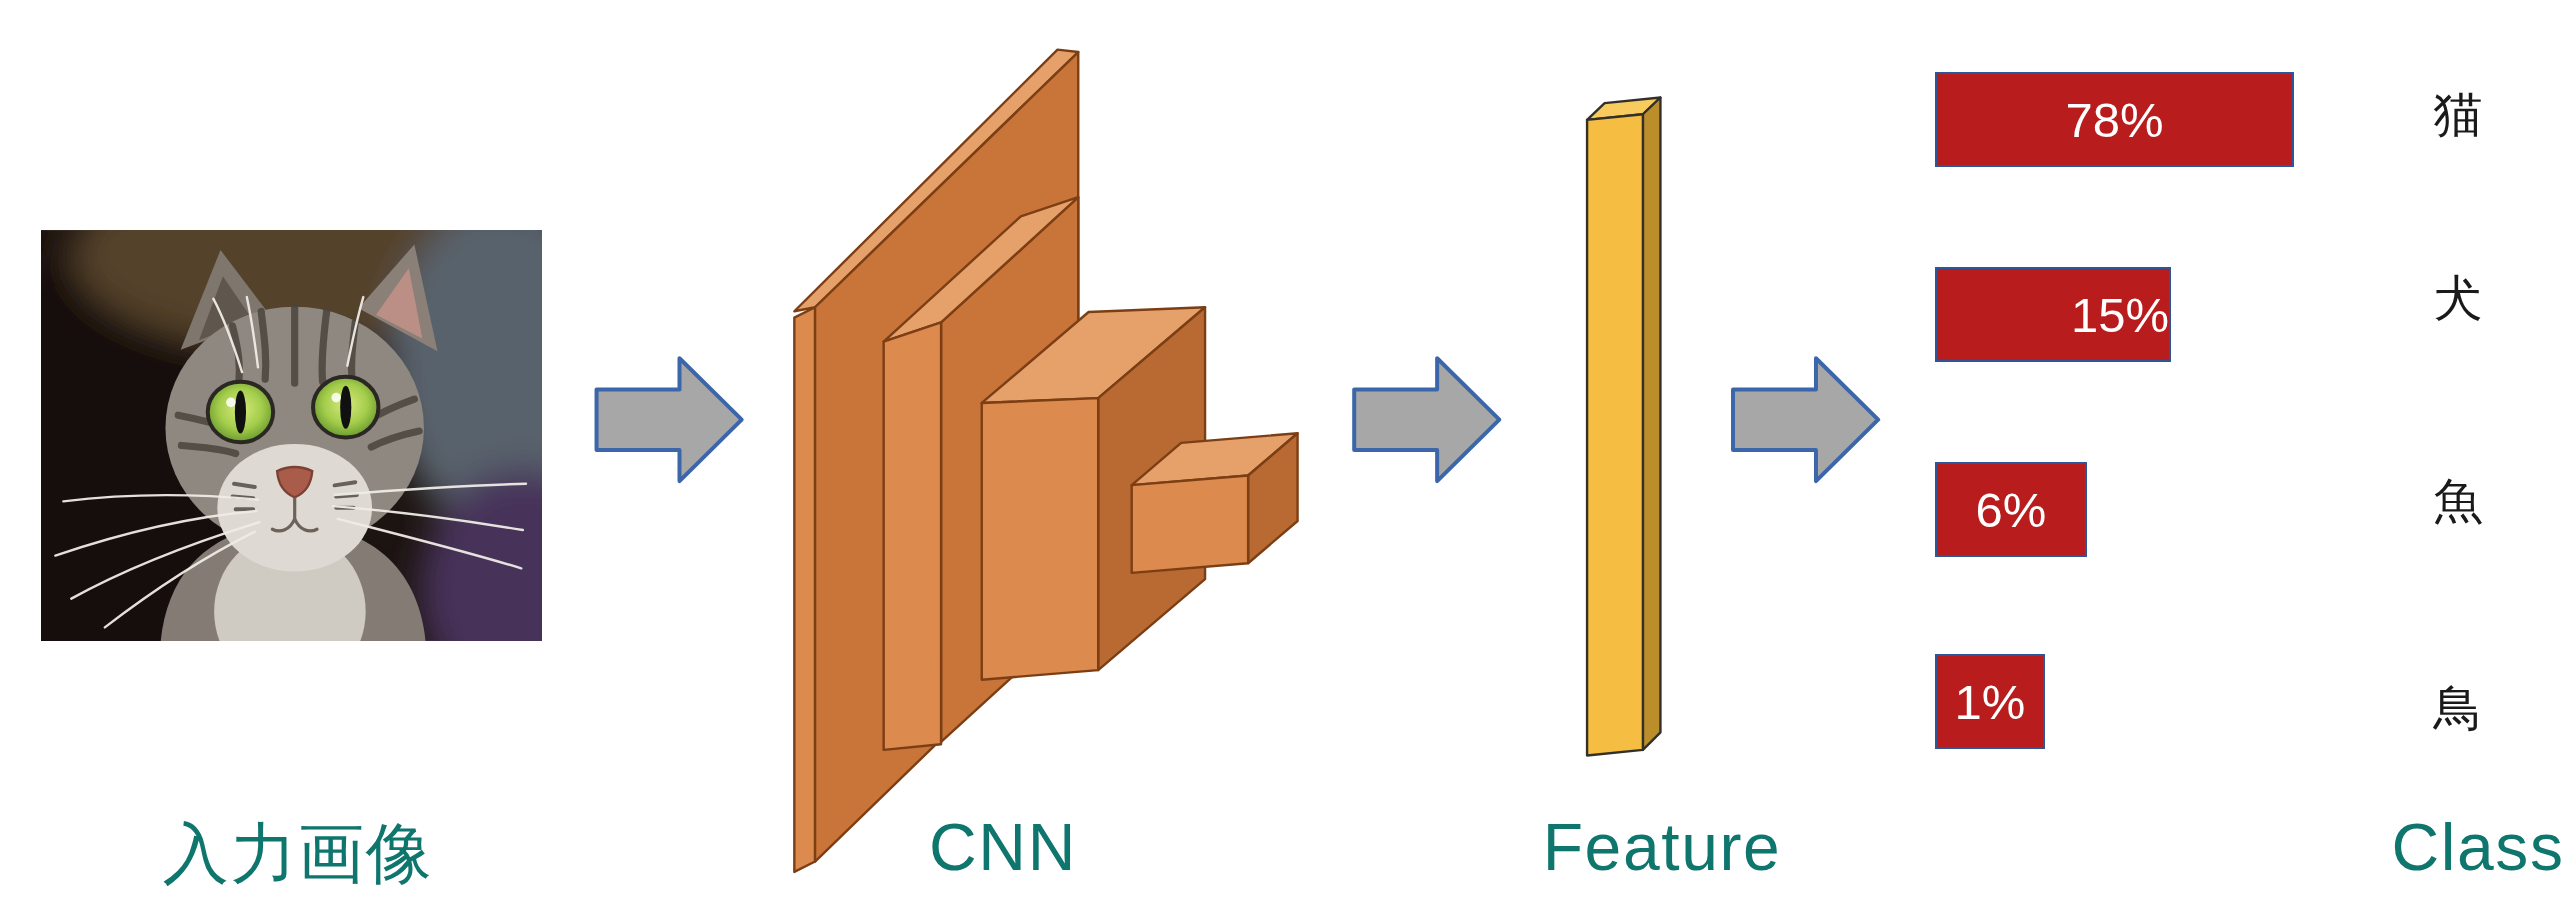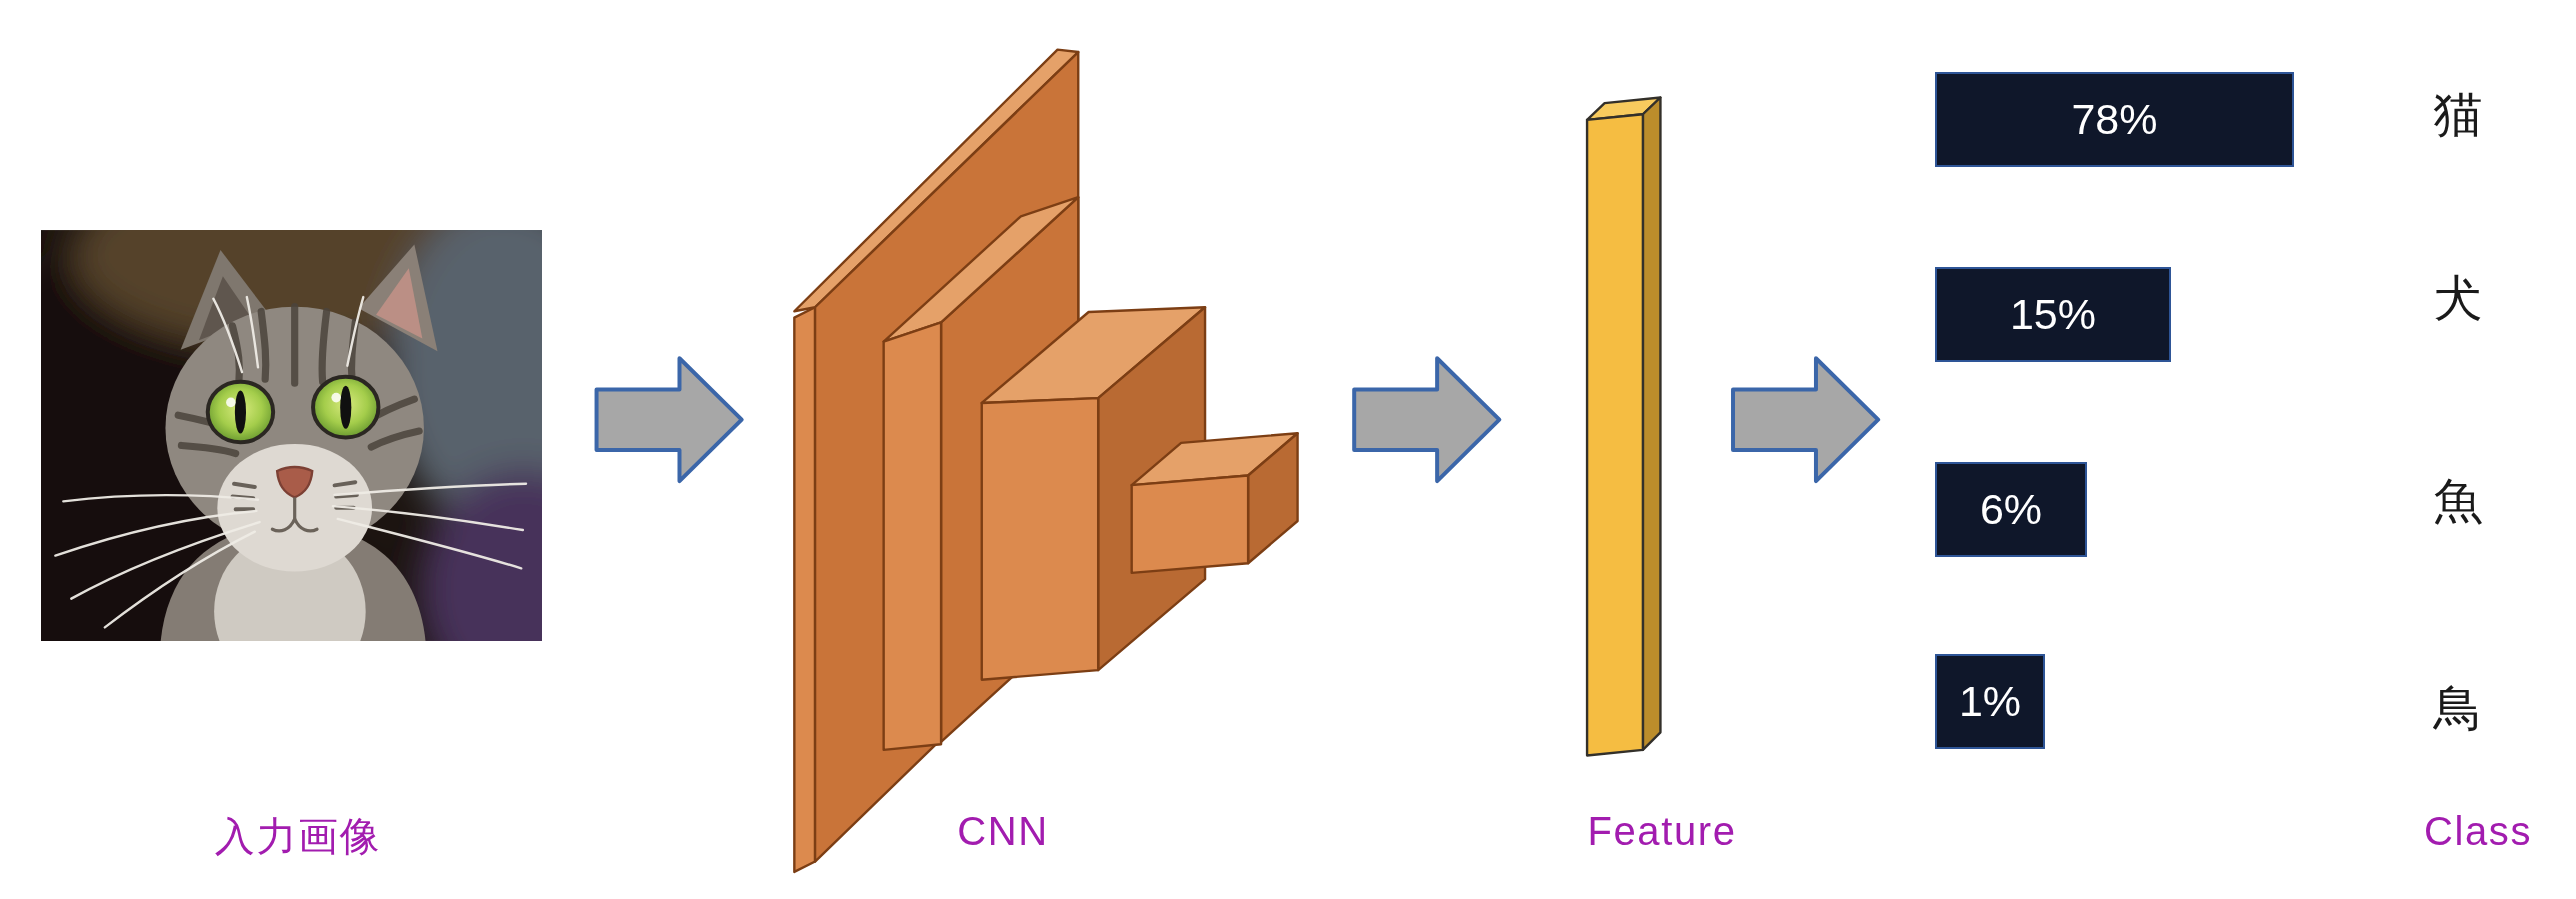--- a/index.html
+++ b/index.html
@@ -1,24 +1,24 @@
 <!DOCTYPE html>
 <html style="font-size:12.8px"><head>
 <meta charset="utf-8">
 <style>
   html,body{margin:0;padding:0;background:#ffffff;}
   #canvas{position:relative;width:2576px;height:900px;background:#ffffff;overflow:hidden;
           font-family:"Liberation Sans","DejaVu Sans",sans-serif;}
   #diagram-svg{position:absolute;left:0;top:0;}
   .stage-label{position:absolute;top:809px;transform:translateX(-50%);
-               font-size:40px;color:#a21caf;letter-spacing:1.6px;white-space:nowrap;}
+               font-size:66px;color:#0f766e;letter-spacing:1.6px;white-space:nowrap;}
   .pred-bar{position:absolute;left:1935px;height:95px;box-sizing:border-box;
-            background:#0f172a;border:2.4px solid #2E5597;
+            background:#b91c1c;border:2.4px solid #2E5597;
             display:flex;align-items:center;justify-content:center;
-            color:#ffffff;font-size:43px;}
+            color:#ffffff;font-size:49px;}
   .bar-row-0{top:72px;}
   .bar-row-1{top:267px;}
   .bar-row-2{top:462px;}
   .bar-row-3{top:654px;}
   .class-char{position:absolute;left:2422px;width:72px;text-align:center;
               font-size:49px;color:#1a1a1a;}
   .char-row-0{top:82px;}
   .char-row-1{top:266px;}
   .char-row-2{top:469px;}
   .char-row-3{top:676px;}
@@ -132,21 +132,21 @@
           <path d="M272,172 C268,140 264,112 258,84"></path>
           <path d="M384,170 C390,140 396,112 404,84"></path>
         </g>
       </g>
     </svg>
   </div>
 
   <div class="pred-bar bar-row-0" style="width: 359px;">
     <span>78%</span>
   </div>
-  <div class="pred-bar bar-row-1" style="width: 236px;">
+  <div class="pred-bar bar-row-1" style="width: 236px; justify-content: flex-end;">
     <span>15%</span>
   </div>
   <div class="pred-bar bar-row-2" style="width: 152px;">
     <span>6%</span>
   </div>
   <div class="pred-bar bar-row-3" style="width: 110px;">
     <span>1%</span>
   </div>
 
   <div class="class-char char-row-0">猫</div>

